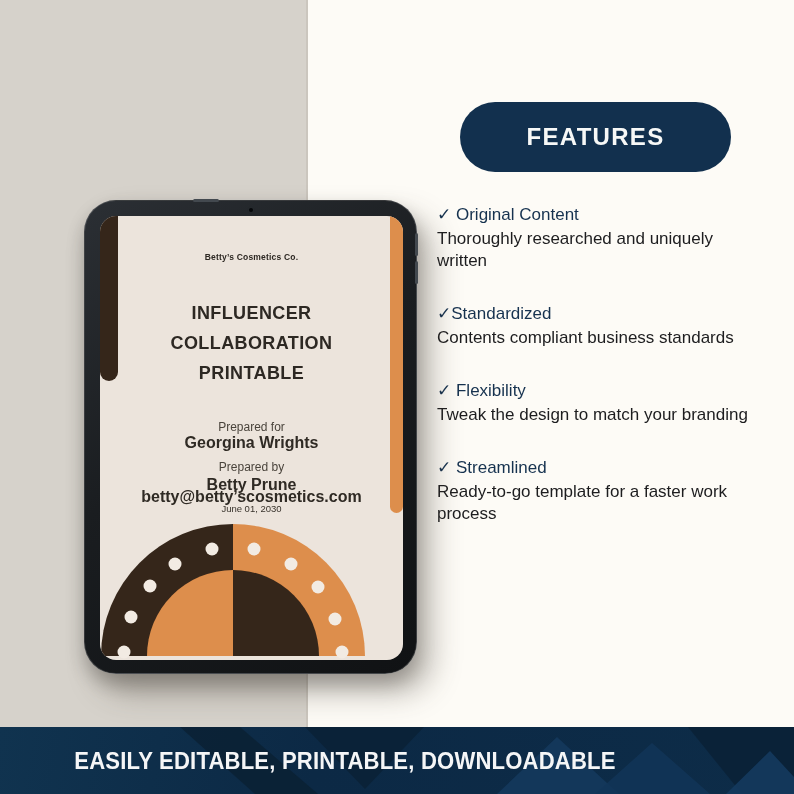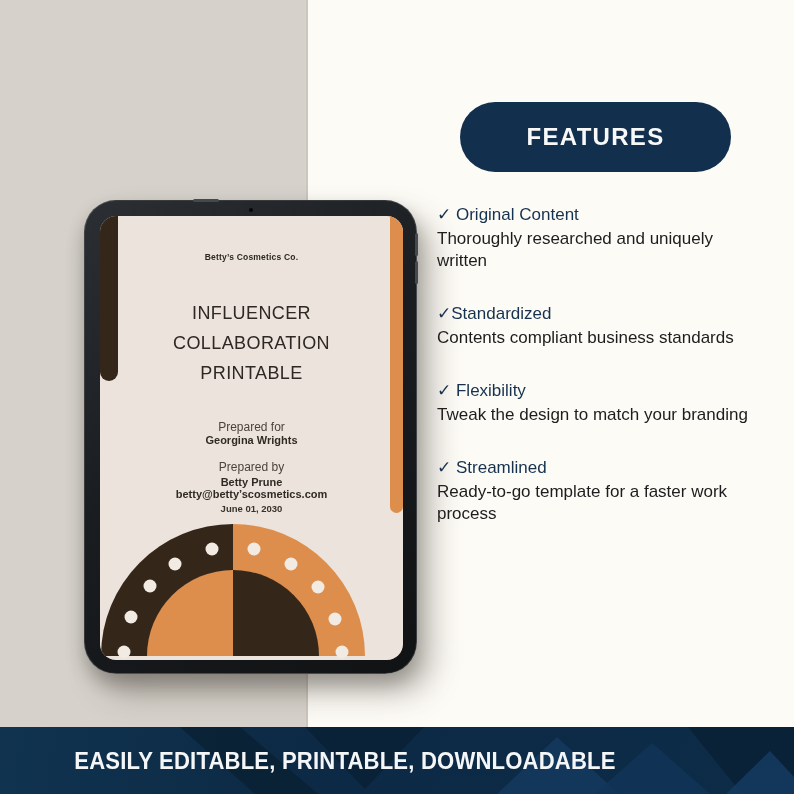--- a/index.html
+++ b/index.html
@@ -57,29 +57,29 @@
     background:var(--brown);border-radius:0 0 12px 12px;
   }
   .strip-right{
     position:absolute;right:0;top:0;width:13px;height:297px;
     background:var(--orange);border-radius:0 0 12px 12px;
   }
   .ring-svg{position:absolute;left:0;top:0;width:303px;height:444px;}
 
   .doc-text{position:absolute;left:0;width:100%;text-align:center;}
   .doc-company{top:36px;font-size:8.5px;font-weight:bold;color:#2d2823;letter-spacing:.2px;}
-  .doc-title{top:82px;font-size:18px;font-weight:normal;color:#2d2823;line-height:30px;letter-spacing:.4px;}
+  .doc-title{top:82px;font-size:18px;font-weight:bold;color:#2d2823;line-height:30px;letter-spacing:.4px;}
   .doc-label{font-size:12px;color:#4a443c;}
-  .doc-name{font-size:11px;font-weight:bold;color:#2f2a24;}
+  .doc-name{font-size:16px;font-weight:bold;color:#2f2a24;}
   .pf-label{top:204px;}
   .pf-name{top:218px;}
   .pb-label{top:244px;}
   .pb-name{top:260px;}
   .pb-email{top:272px;}
-  .doc-date{top:287px;font-size:9.5px;color:#37322b;font-weight:bold;}
+  .doc-date{top:287px;font-size:9.5px;color:#37322b;}
 
   
   .features-pill{
     position:absolute;left:460px;top:102px;width:271px;height:70px;
     background:var(--navy);border-radius:35px;
     display:flex;align-items:center;justify-content:center;
   }
   .features-pill span{
     color:#f7f8f7;font-size:24px;font-weight:bold;letter-spacing:1.3px;
   }

